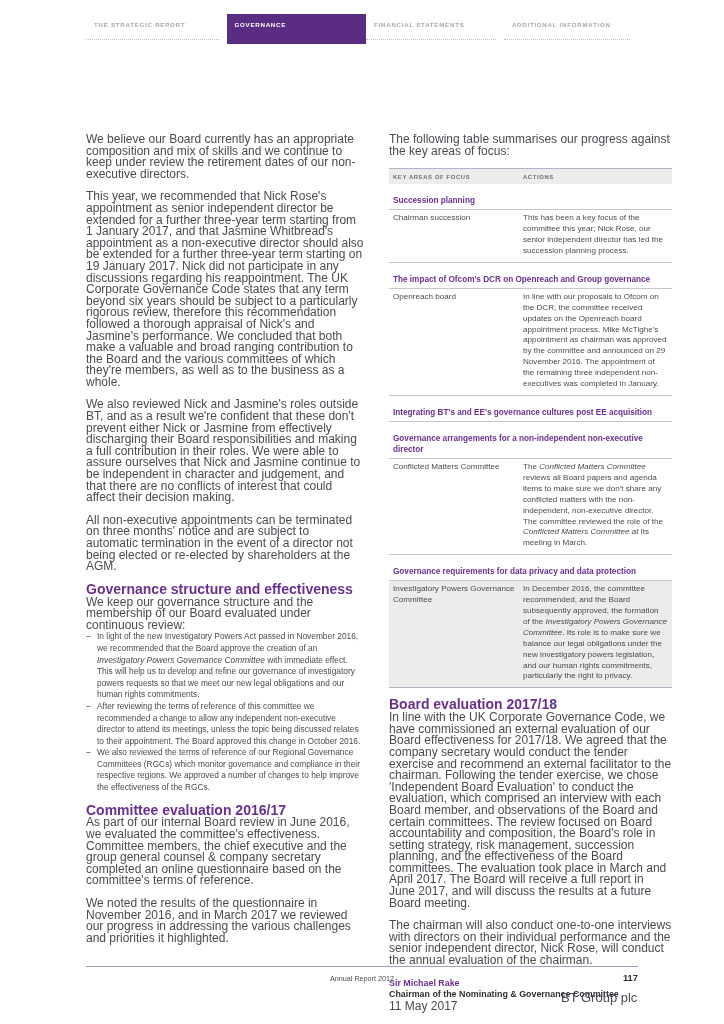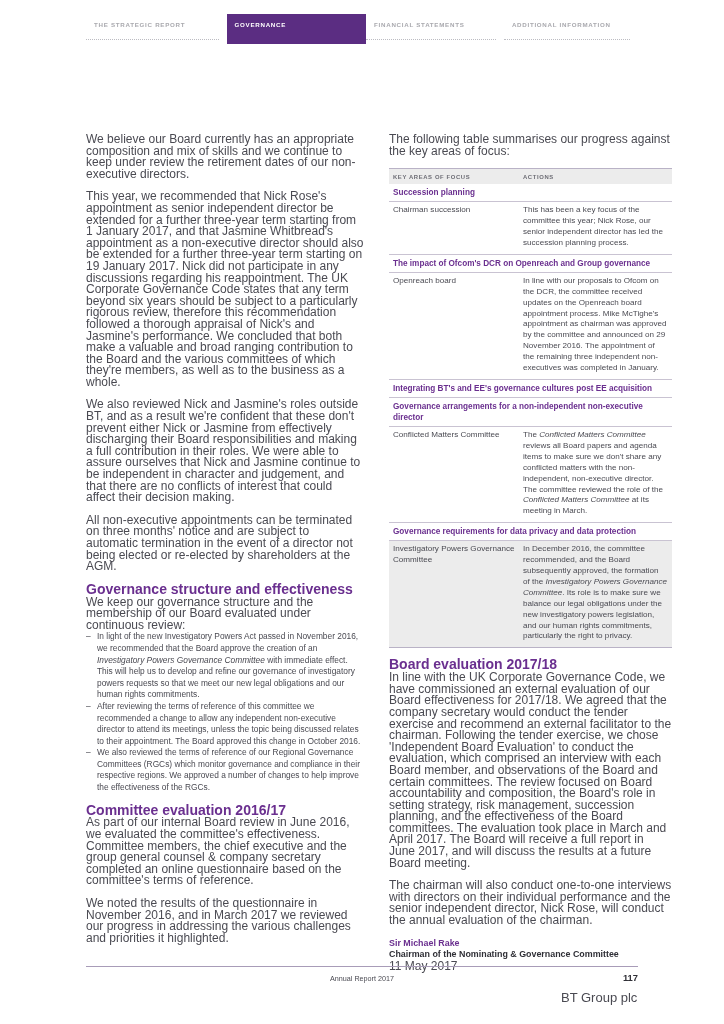--- a/index.html
+++ b/index.html
@@ -132,21 +132,21 @@
     font-weight: bold;
     color: #6d6d75;
     text-transform: uppercase;
   }
   .c1 { width: 130px; box-sizing: border-box; padding-left: 4px; }
   .c2 { width: 153px; box-sizing: border-box; padding-left: 4px; padding-right: 5px; }
 
   .t-section {
     border-top: 1px solid #c9c3d2;
     background: #ffffff;
-    padding: 3px 4px 3px 4px;
+    padding: 11px 4px 3px 4px;
     font-size: 8.2px;
     line-height: 11px;
     font-weight: bold;
     color: #6a2f8f;
   }
   .t-section.first { border-top: none; }
 
   .t-row {
     display: flex;
     border-top: 1px solid #c9c3d2;

